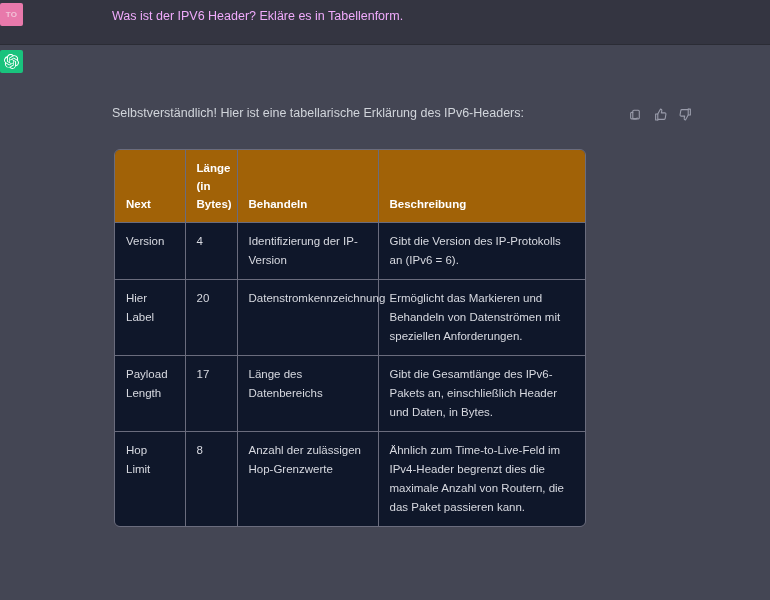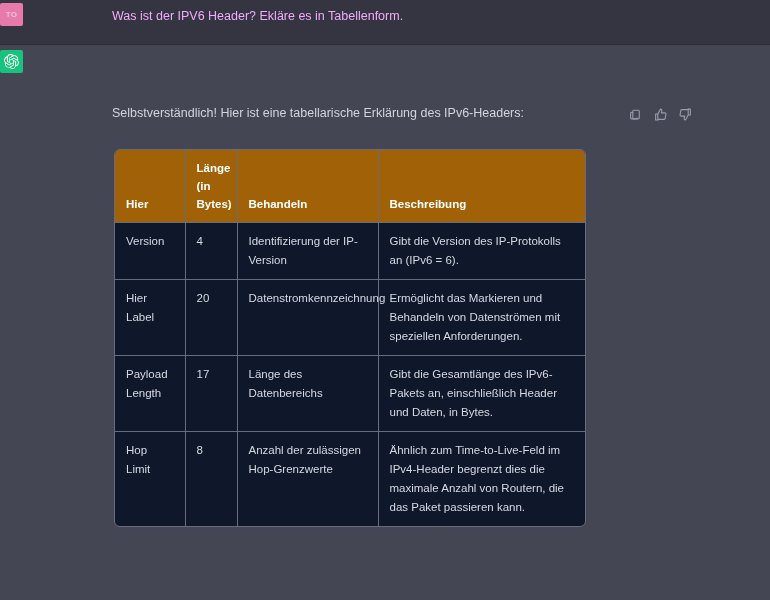--- a/index.html
+++ b/index.html
@@ -220,21 +220,21 @@
     <div class="tbl-wrap">
       <table class="ipv6">
         <colgroup>
           <col class="col-feld">
             <col class="col-laenge">
             <col class="col-funk">
             <col class="col-besch">
         </colgroup>
         <thead>
           <tr>
-            <th>Hier</th>
+            <th>Next</th>
             <th>Länge (in Bytes)</th>
             <th>Behandeln</th>
             <th>Beschreibung</th>
           </tr>
         </thead>
         <tbody>
           <tr>
             <td>Version</td>
             <td>4</td>
             <td>Identifizierung der IP-Version</td>

